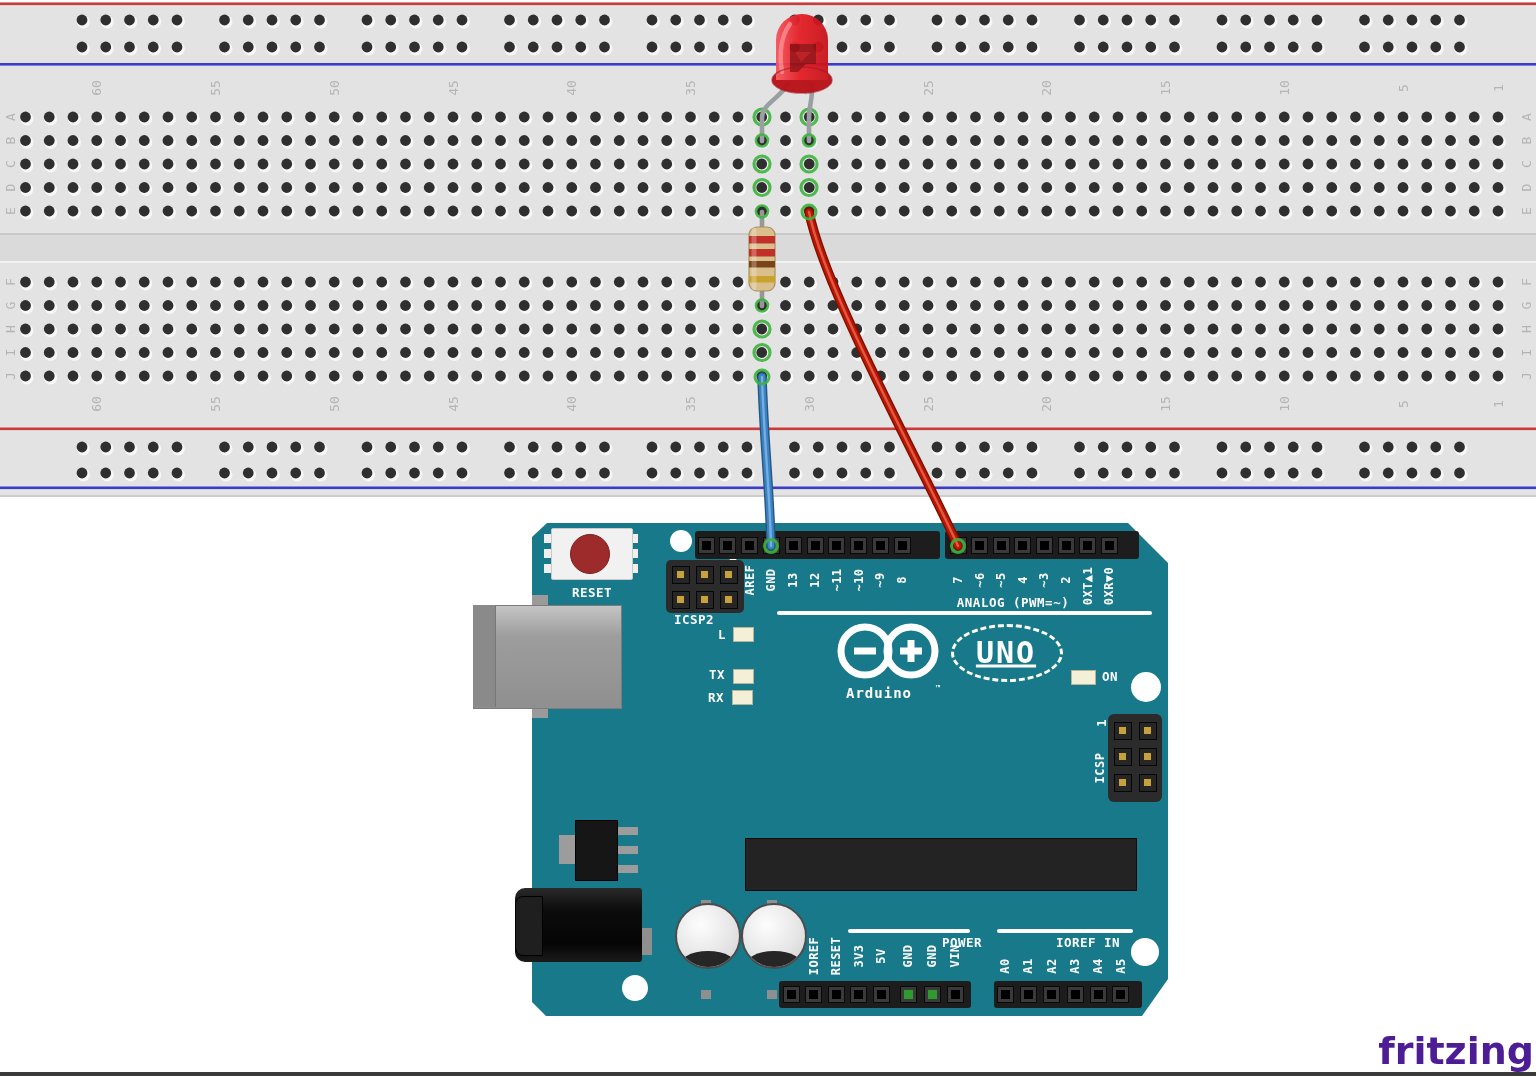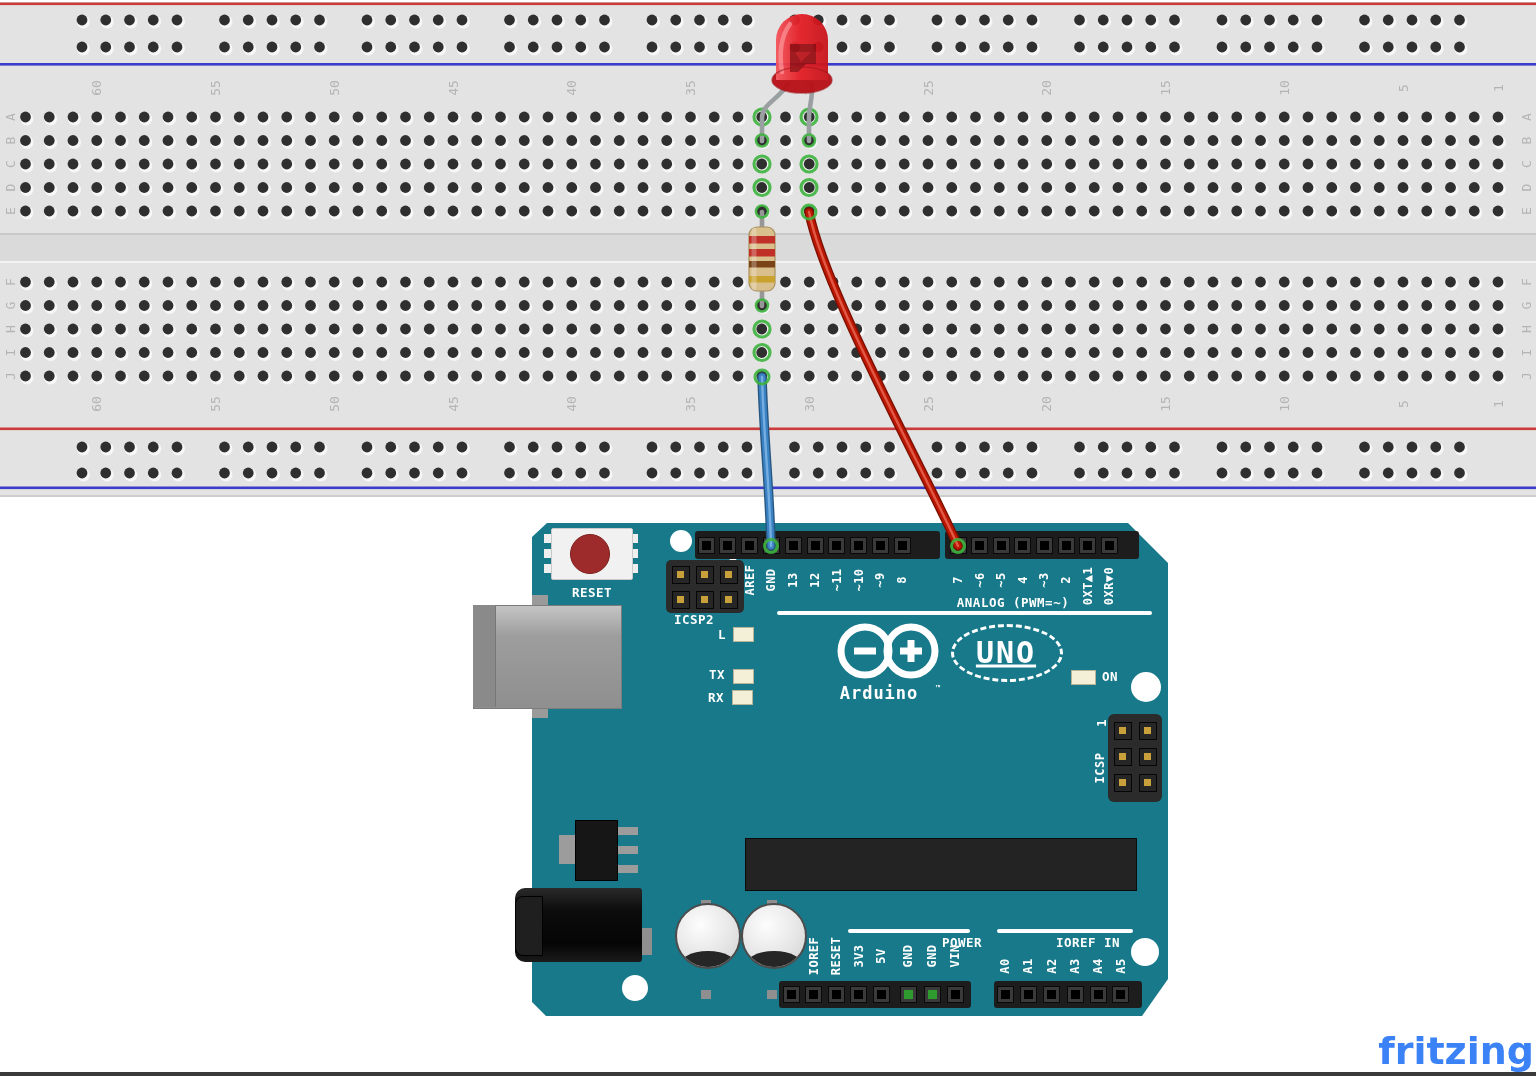--- a/index.html
+++ b/index.html
@@ -53,29 +53,29 @@
   .ppin-in{width:7px;height:7px;background:#c9a13b;margin:3.5px;}
   #icsp2-block{left:666px;top:560px;width:78px;height:53px;background:#2b2b2b;border-radius:5px;}
   #icsp-block{left:1108px;top:714px;width:54px;height:88px;background:#2b2b2b;border-radius:6px;}
   .mount-hole{position:absolute;border-radius:50%;background:#fff;z-index:3;}
   .white-line{position:absolute;background:#fff;z-index:3;border-radius:2px;}
   .smd-led{position:absolute;background:#f4efd7;border:1px solid #b9b39a;z-index:3;}
 
   
   #uno-oval{left:951px;top:624px;width:106px;height:52px;border:3px dashed #fff;border-radius:50%;z-index:3;}
   #uno-text{font-size:30px;letter-spacing:2px;text-decoration:underline;}
-  #arduino-text{font-size:17px;letter-spacing:1px;}
+  #arduino-text{font-size:14px;letter-spacing:1px;}
   #tm-text{font-size:8px;transform:translate(0,-50%);}
   #digital-label,#power-label,#analog-label{font-size:12.5px;}
 
   
   #overlay-svg{position:absolute;left:0;top:0;z-index:6;}
 
   #fritzing-logo{position:absolute;right:2px;bottom:4px;z-index:5;
-    font:bold 38px "DejaVu Sans",sans-serif;color:#3b82f6;letter-spacing:0px;}
+    font:bold 38px "DejaVu Sans",sans-serif;color:#4c1d95;letter-spacing:0px;}
   #bottom-border{position:absolute;left:0;top:1072px;width:1536px;height:4px;background:#3a3a3a;z-index:7;}
 </style>
 </head>
 <body>
 
 <div id="screen">
 
   <svg id="breadboard-svg" width="1536" height="500">
       <rect x="0" y="0" width="1536" height="497" fill="#e3e3e3"></rect>
       <rect x="0" y="0" width="1536" height="2" fill="#fff"></rect>

